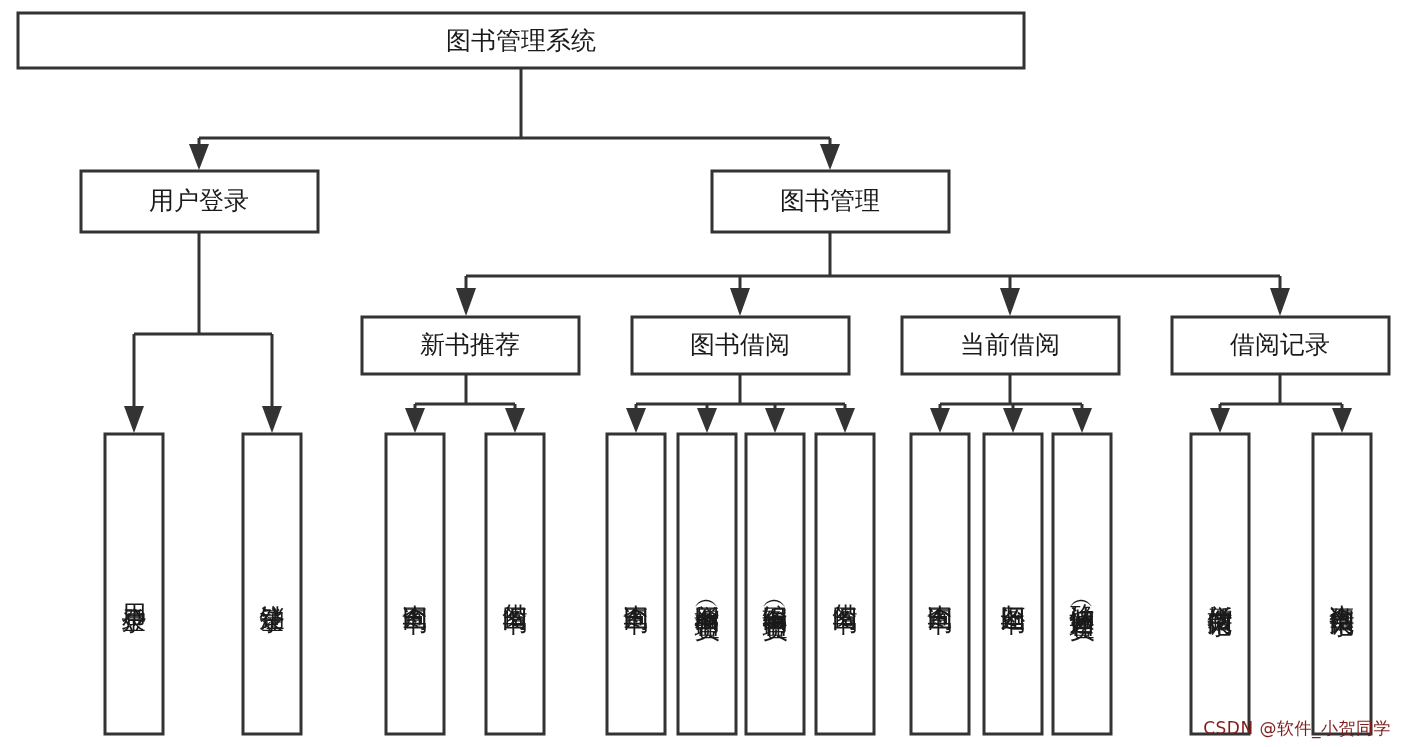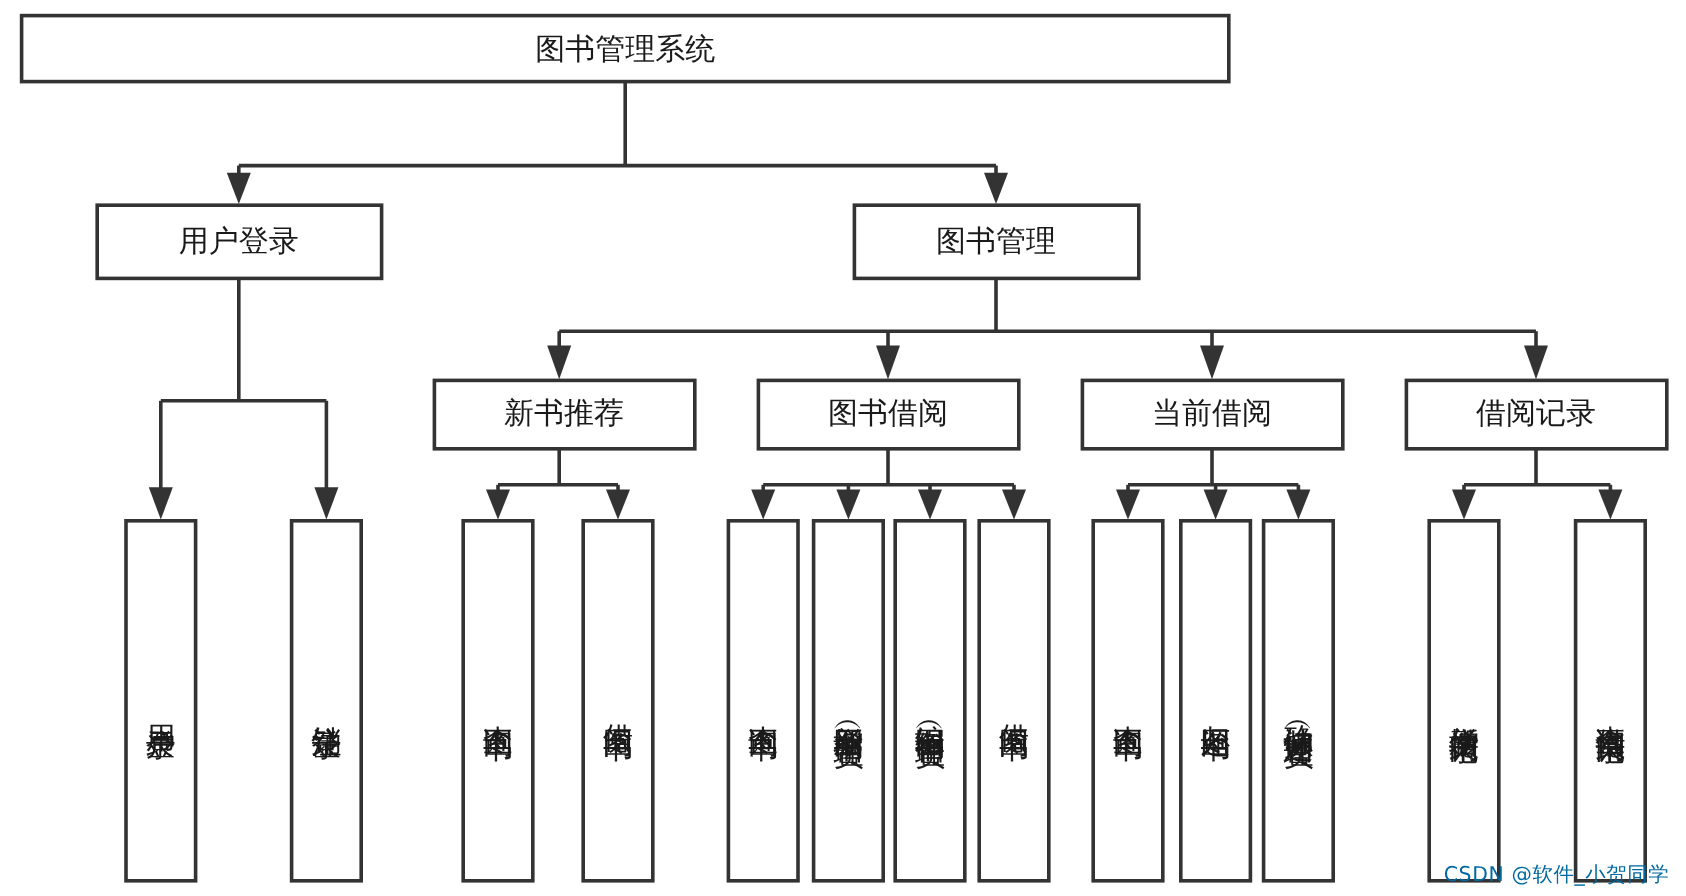--- a/index.html
+++ b/index.html
@@ -51,21 +51,21 @@
   .arrow-head {
     fill: #333333;
     stroke: none;
   }
   .watermark {
     position: absolute;
     right: 14px;
     bottom: 7px;
     font-family: "DejaVu Sans", "Liberation Sans", sans-serif;
     font-size: 17px;
-    color: #0369a1;
+    color: #7f1d1d;
     white-space: nowrap;
     letter-spacing: 0.5px;
     text-align: right;
   }
 </style>
 </head>
 <body>
 
 <div id="page">
 

